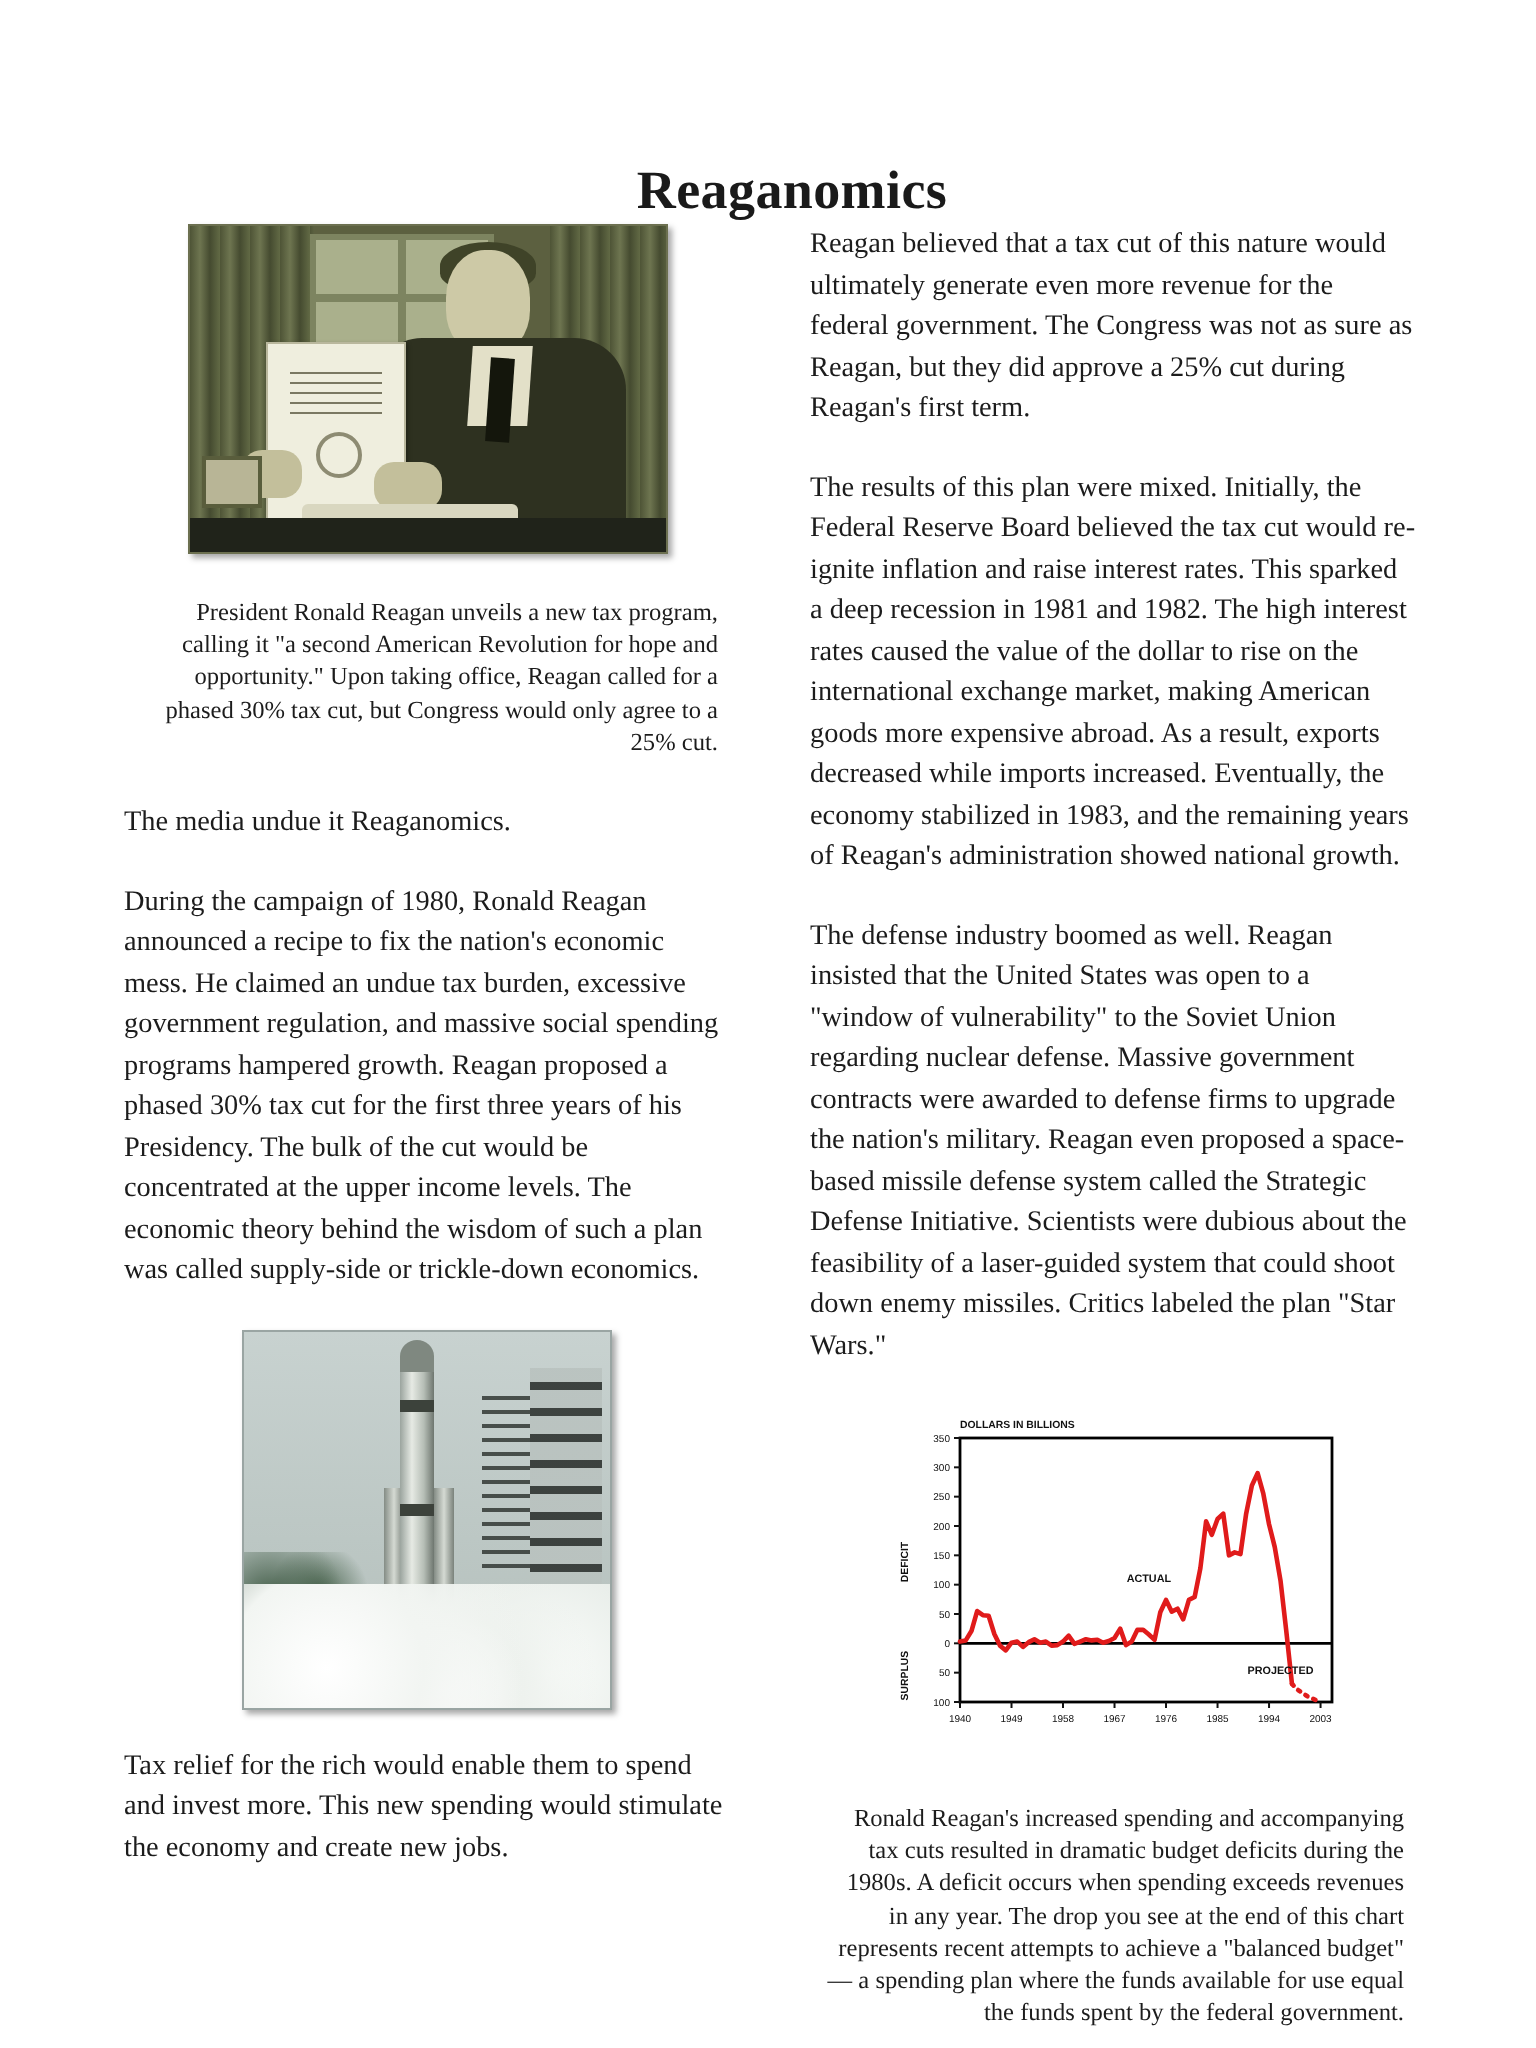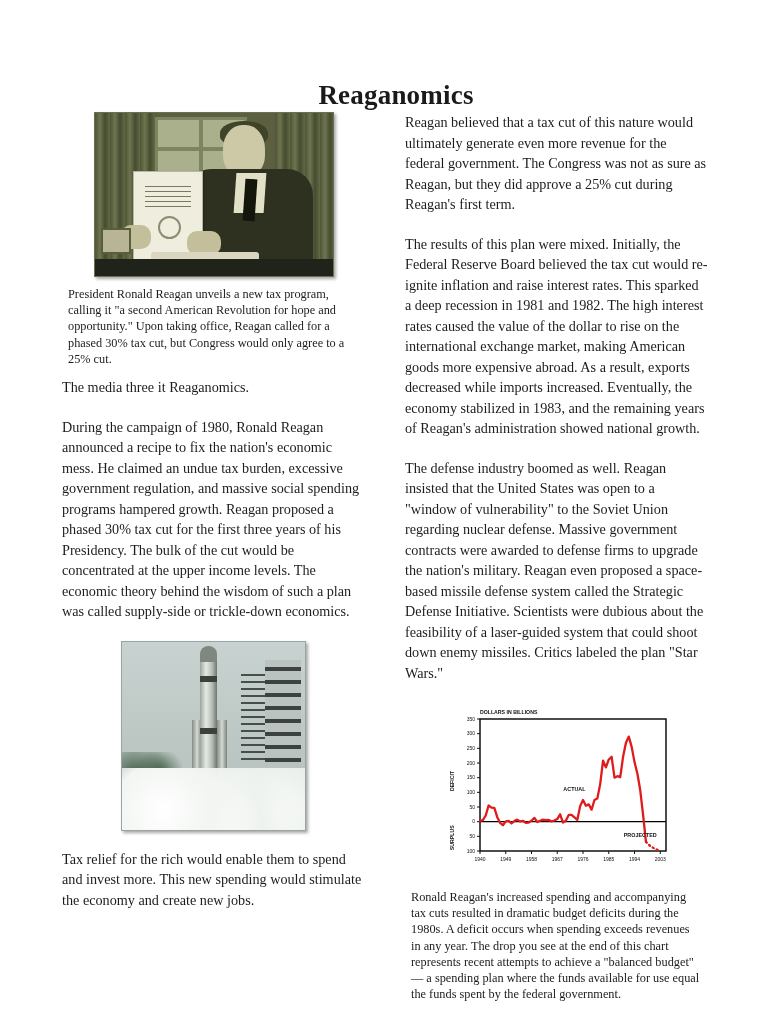--- a/index.html
+++ b/index.html
@@ -46,24 +46,24 @@
     margin: 0 0 19px 0;
     color: #1c1c1c;
   }
   .para:last-child { margin-bottom: 16px; }
 
   .figure { margin: 0 0 4px 0; }
   .figure.fig-reagan { margin-bottom: 6px; }
   .caption {
     font-size: 12.3px;
     line-height: 16.2px;
-    text-align: left;
+    text-align: right;
     color: #1c1c1c;
     margin: 5px 0 0 0;
-    padding: 4px 6px;
+    padding: 16px 6px;
   }
 
   
   .photo-reagan {
     position: relative;
     width: 238px;
     height: 163px;
     margin: 0 auto;
     background: #5c6040;
     border: 1px solid #6c7050;
@@ -271,21 +271,21 @@
         </div>
         <div class="pr-hand-a"></div>
         <div class="pr-hand-b"></div>
         <div class="pr-frame"></div>
         <div class="pr-papers"></div>
         <div class="pr-desk"></div>
       </div>
       <figcaption class="caption">President Ronald Reagan unveils a new tax program, calling it "a second American Revolution for hope and opportunity." Upon taking office, Reagan called for a phased 30% tax cut, but Congress would only agree to a 25% cut.</figcaption>
     </figure>
 
-    <p class="para">The media three it Reaganomics.</p>
+    <p class="para">The media undue it Reaganomics.</p>
 
     <p class="para">During the campaign of 1980, Ronald Reagan announced a recipe to fix the nation's economic mess. He claimed an undue tax burden, excessive government regulation, and massive social spending programs hampered growth. Reagan proposed a phased 30% tax cut for the first three years of his Presidency. The bulk of the cut would be concentrated at the upper income levels. The economic theory behind the wisdom of such a plan was called supply-side or trickle-down economics.</p>
 
     <figure class="figure">
       <div class="photo-rocket">
         <div class="rk-sky"></div>
         <div class="rk-trees"></div>
         <div class="rk-tower"></div>
         <div class="rk-gantry"></div>
         <div class="rk-booster l"></div>

